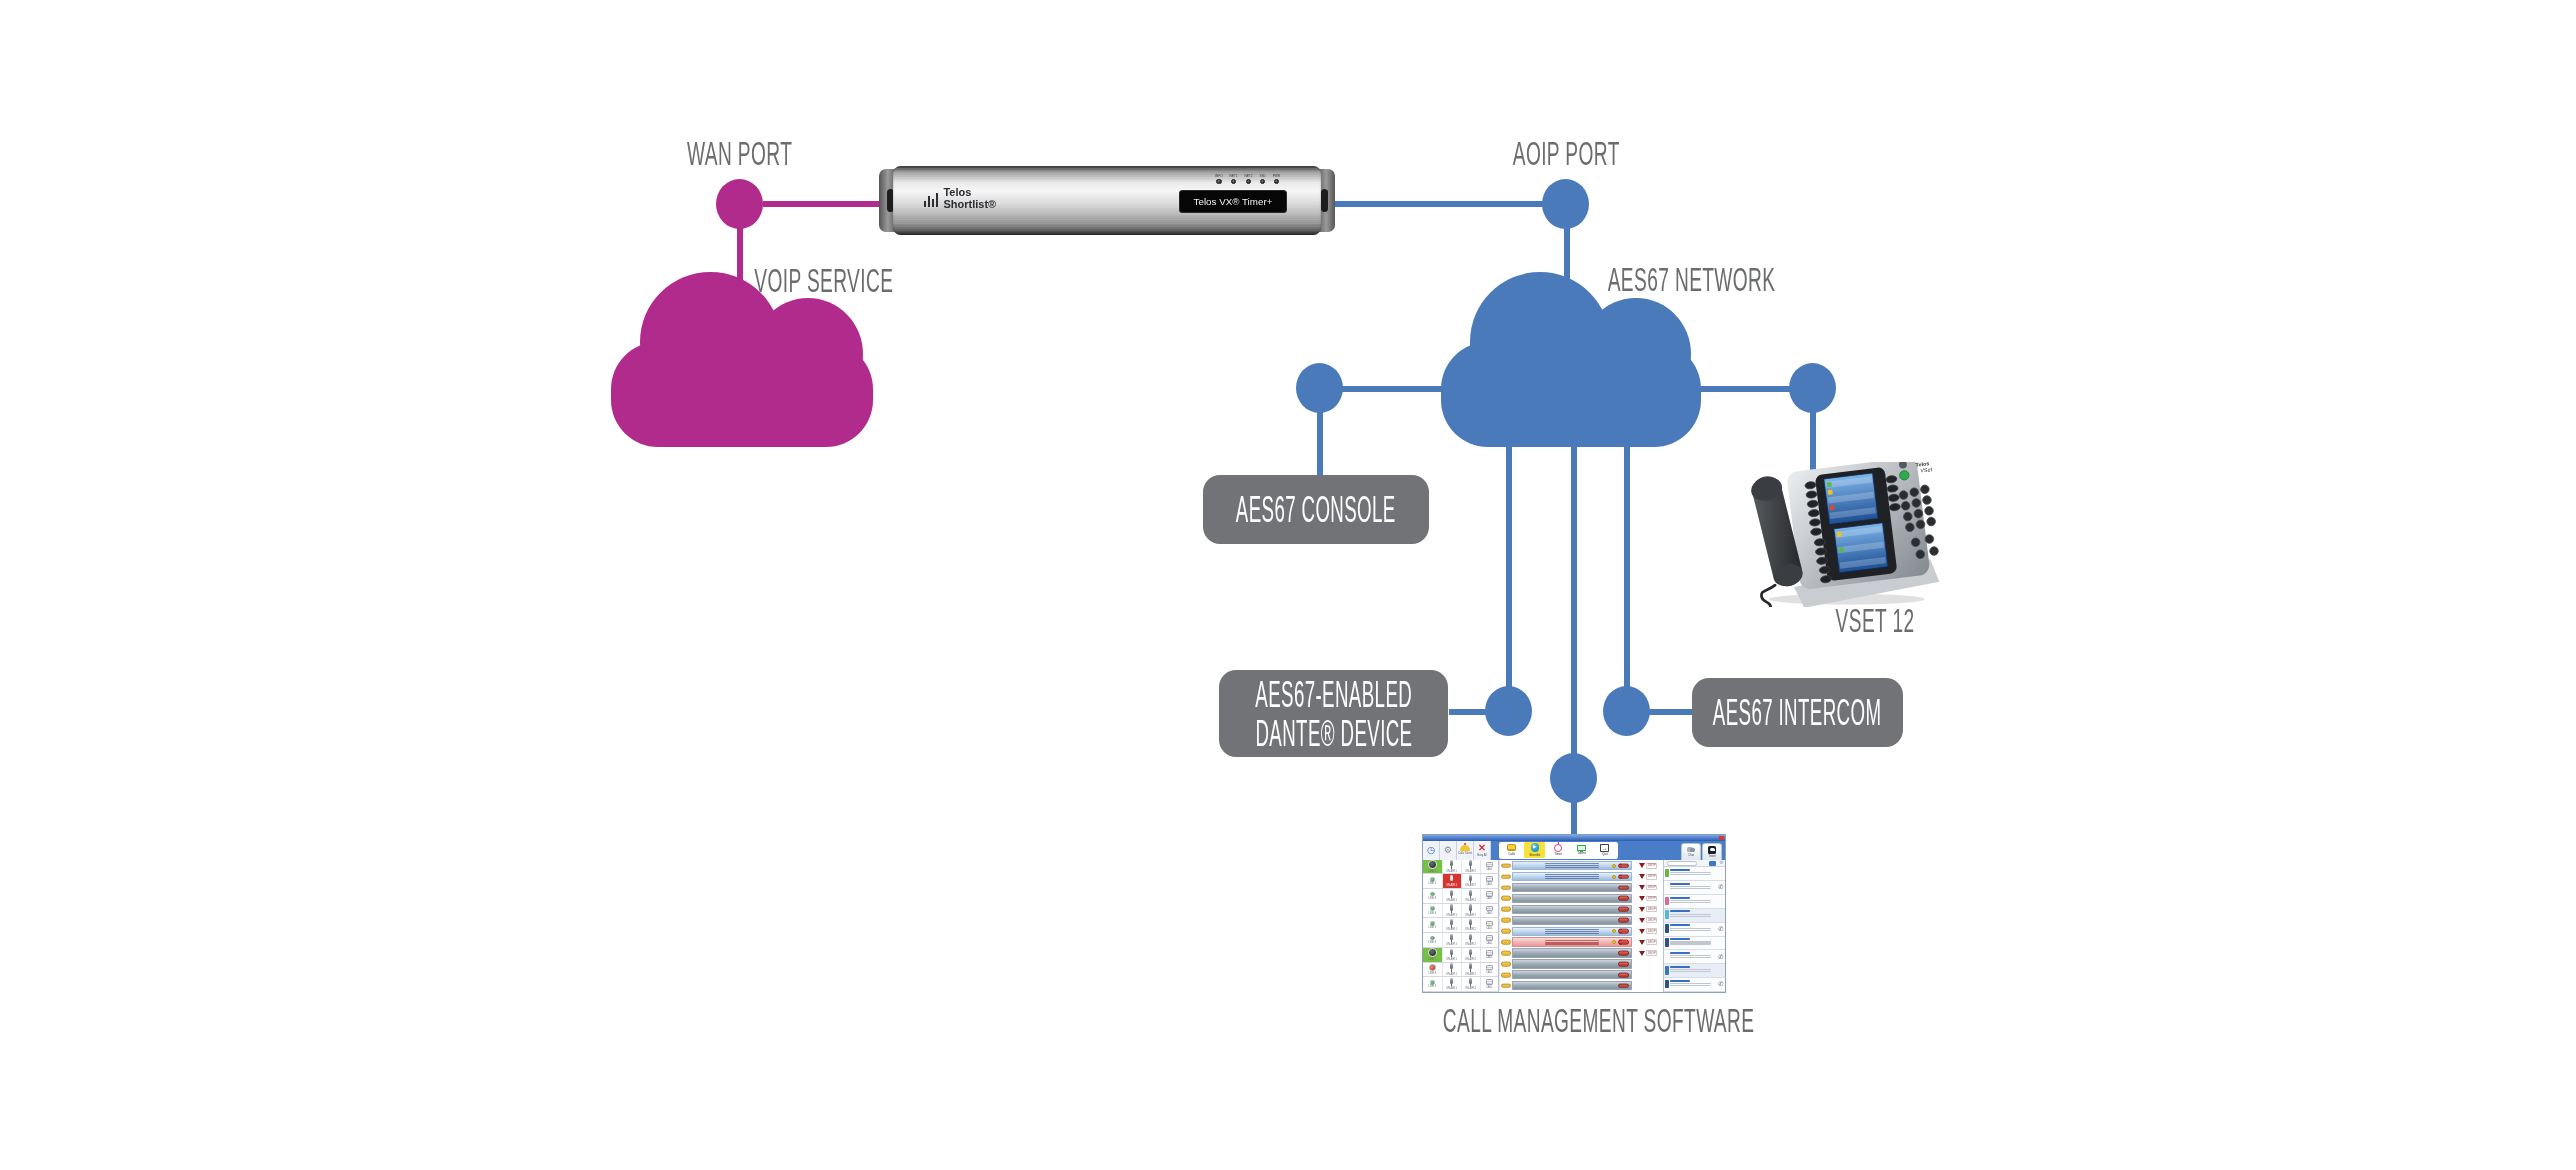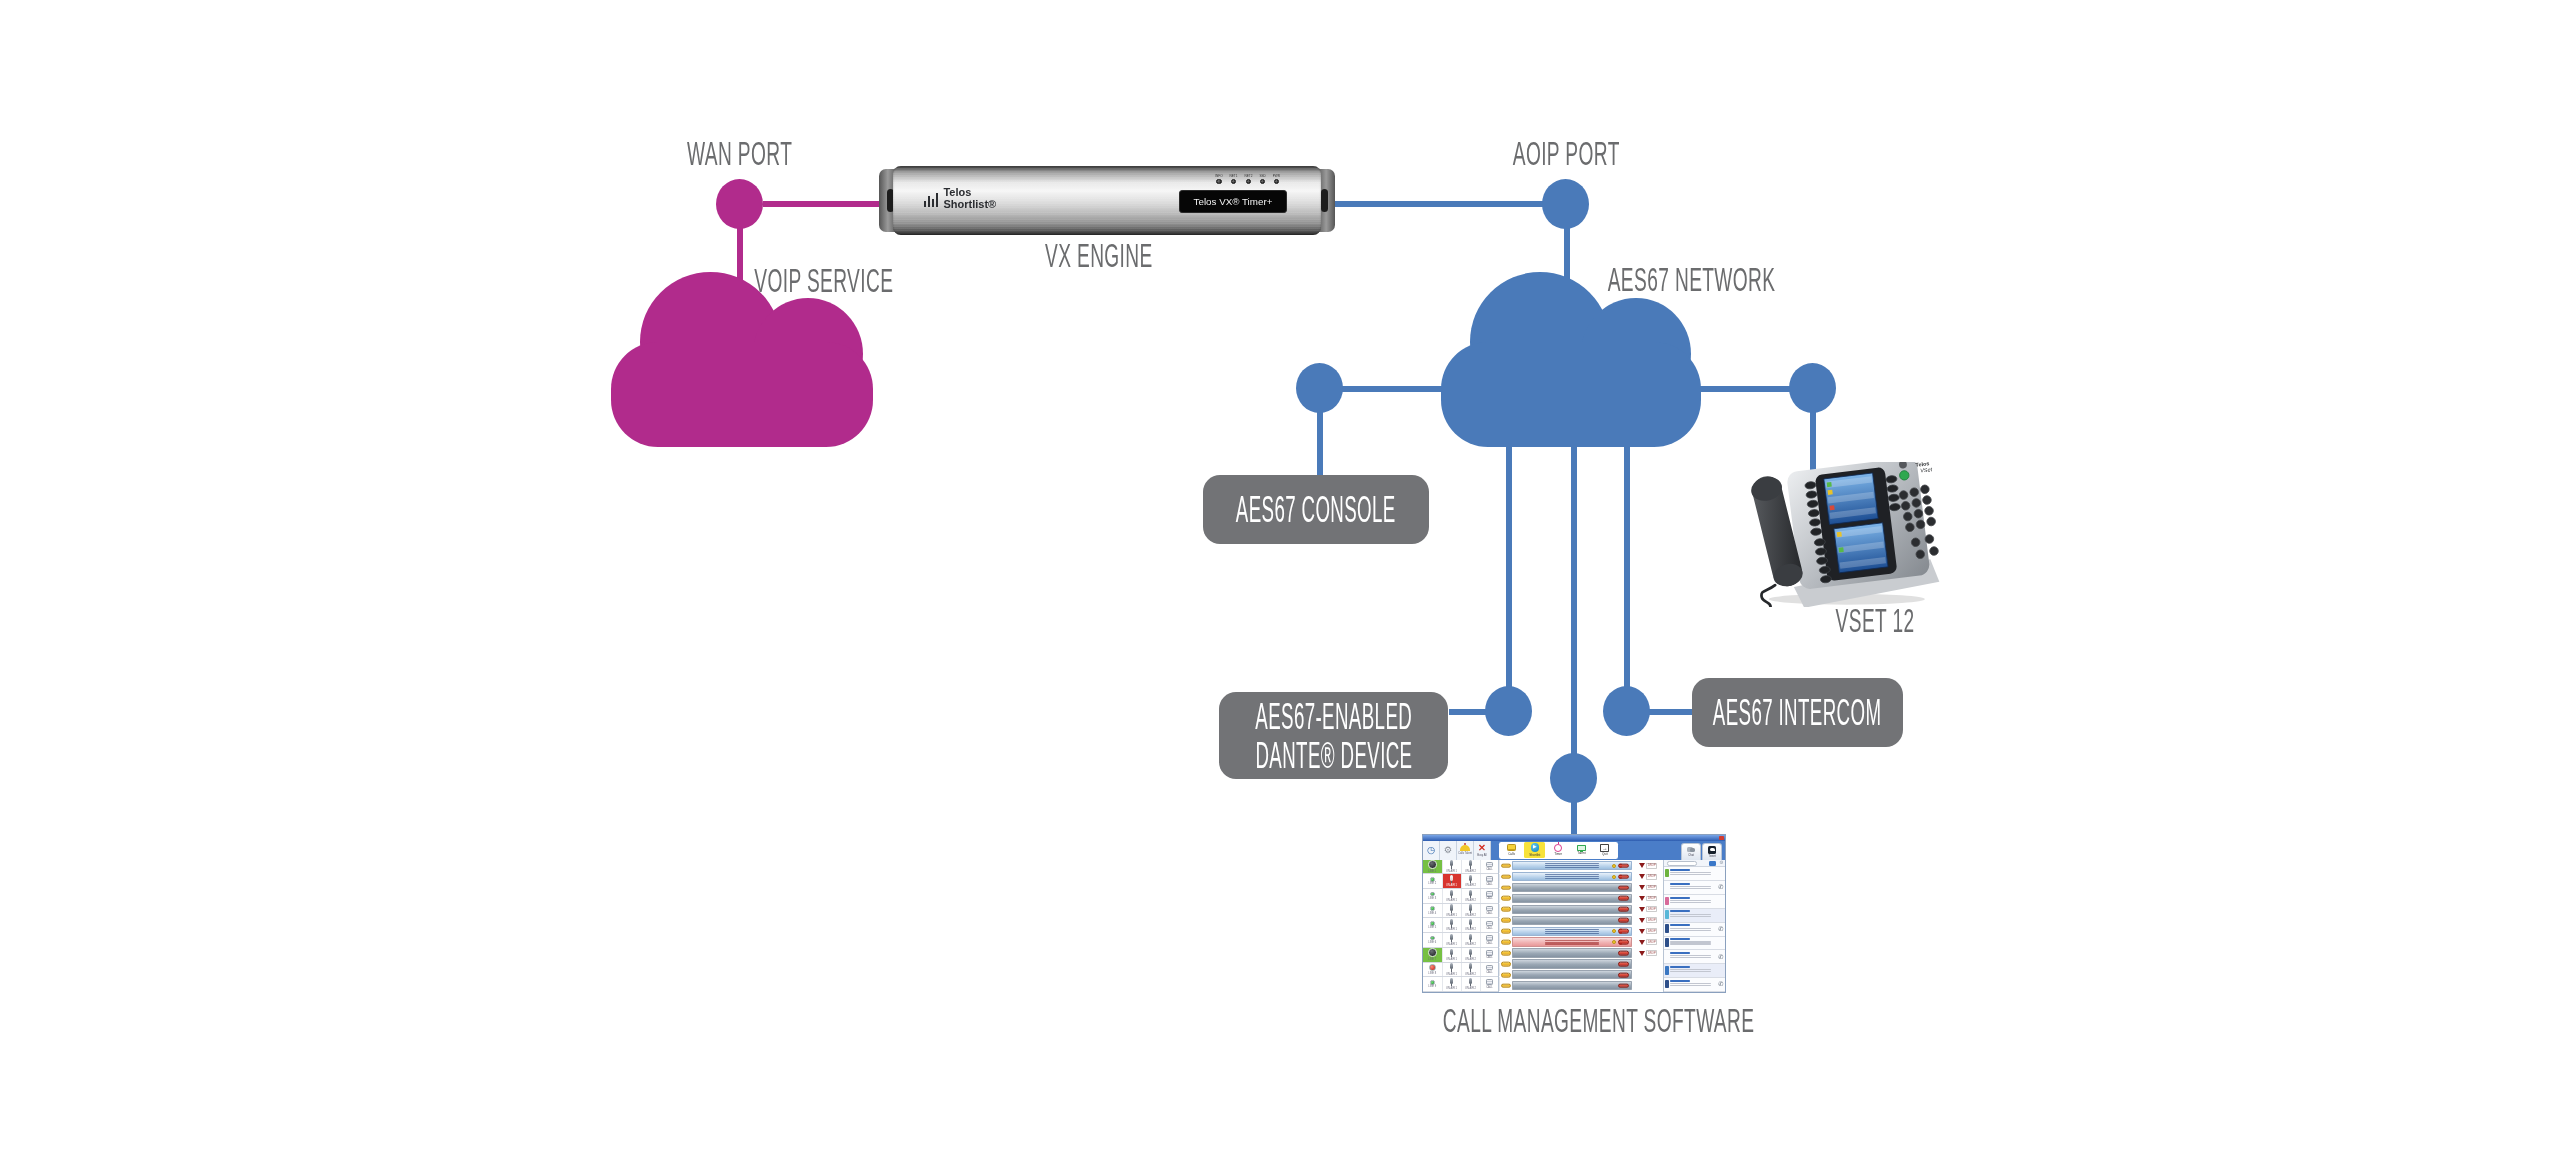--- a/index.html
+++ b/index.html
@@ -173,30 +173,29 @@
   <div class="node magenta" style="left:716px;top:179px;"></div>
   <div class="node blue" style="left:1542px;top:179px;"></div>
   <div class="node blue" style="left:1296px;top:363px;"></div>
   <div class="node blue" style="left:1789px;top:363px;"></div>
   <div class="node blue" style="left:1485px;top:686px;"></div>
   <div class="node blue" style="left:1603px;top:686px;"></div>
   <div class="node blue" style="left:1550px;top:753px;"></div>
 
   <div class="dlabel" style="left:582px;top:263px;"><span class="cond">VOIP SERVICE</span></div>
   <div class="dlabel" style="left:498px;top:136px;"><span class="cond">WAN PORT</span></div>
-  <div class="dlabel" style="left:857px;top:238px;"><span class="cond">VX ENGINE</span></div>
   <div class="dlabel" style="left:1324px;top:136px;"><span class="cond">AOIP PORT</span></div>
   <div class="dlabel" style="left:1450px;top:262px;"><span class="cond">AES67 NETWORK</span></div>
   <div class="dlabel" style="left:1633px;top:603px;"><span class="cond">VSET 12</span></div>
   <div class="dlabel" style="left:1330px;top:1003px;"><span class="cond">CALL MANAGEMENT SOFTWARE</span></div>
 
   <div class="gbox" style="left:1203px;top:475px;width:226px;height:69px;">
     <span class="cond">AES67 CONSOLE</span>
   </div>
-  <div class="gbox" style="left:1219px;top:692px;width:229px;height:87px;align-items:center;">
+  <div class="gbox" style="left:1219px;top:670px;width:229px;height:87px;align-items:center;">
     <span class="cond">AES67-ENABLED</span>
     <span class="cond">DANTE® DEVICE</span>
   </div>
   <div class="gbox" style="left:1692px;top:678px;width:211px;height:69px;">
     <span class="cond">AES67 INTERCOM</span>
   </div>
 
   <div class="vx">
     <div class="ear l">
         <div class="slot"></div>

